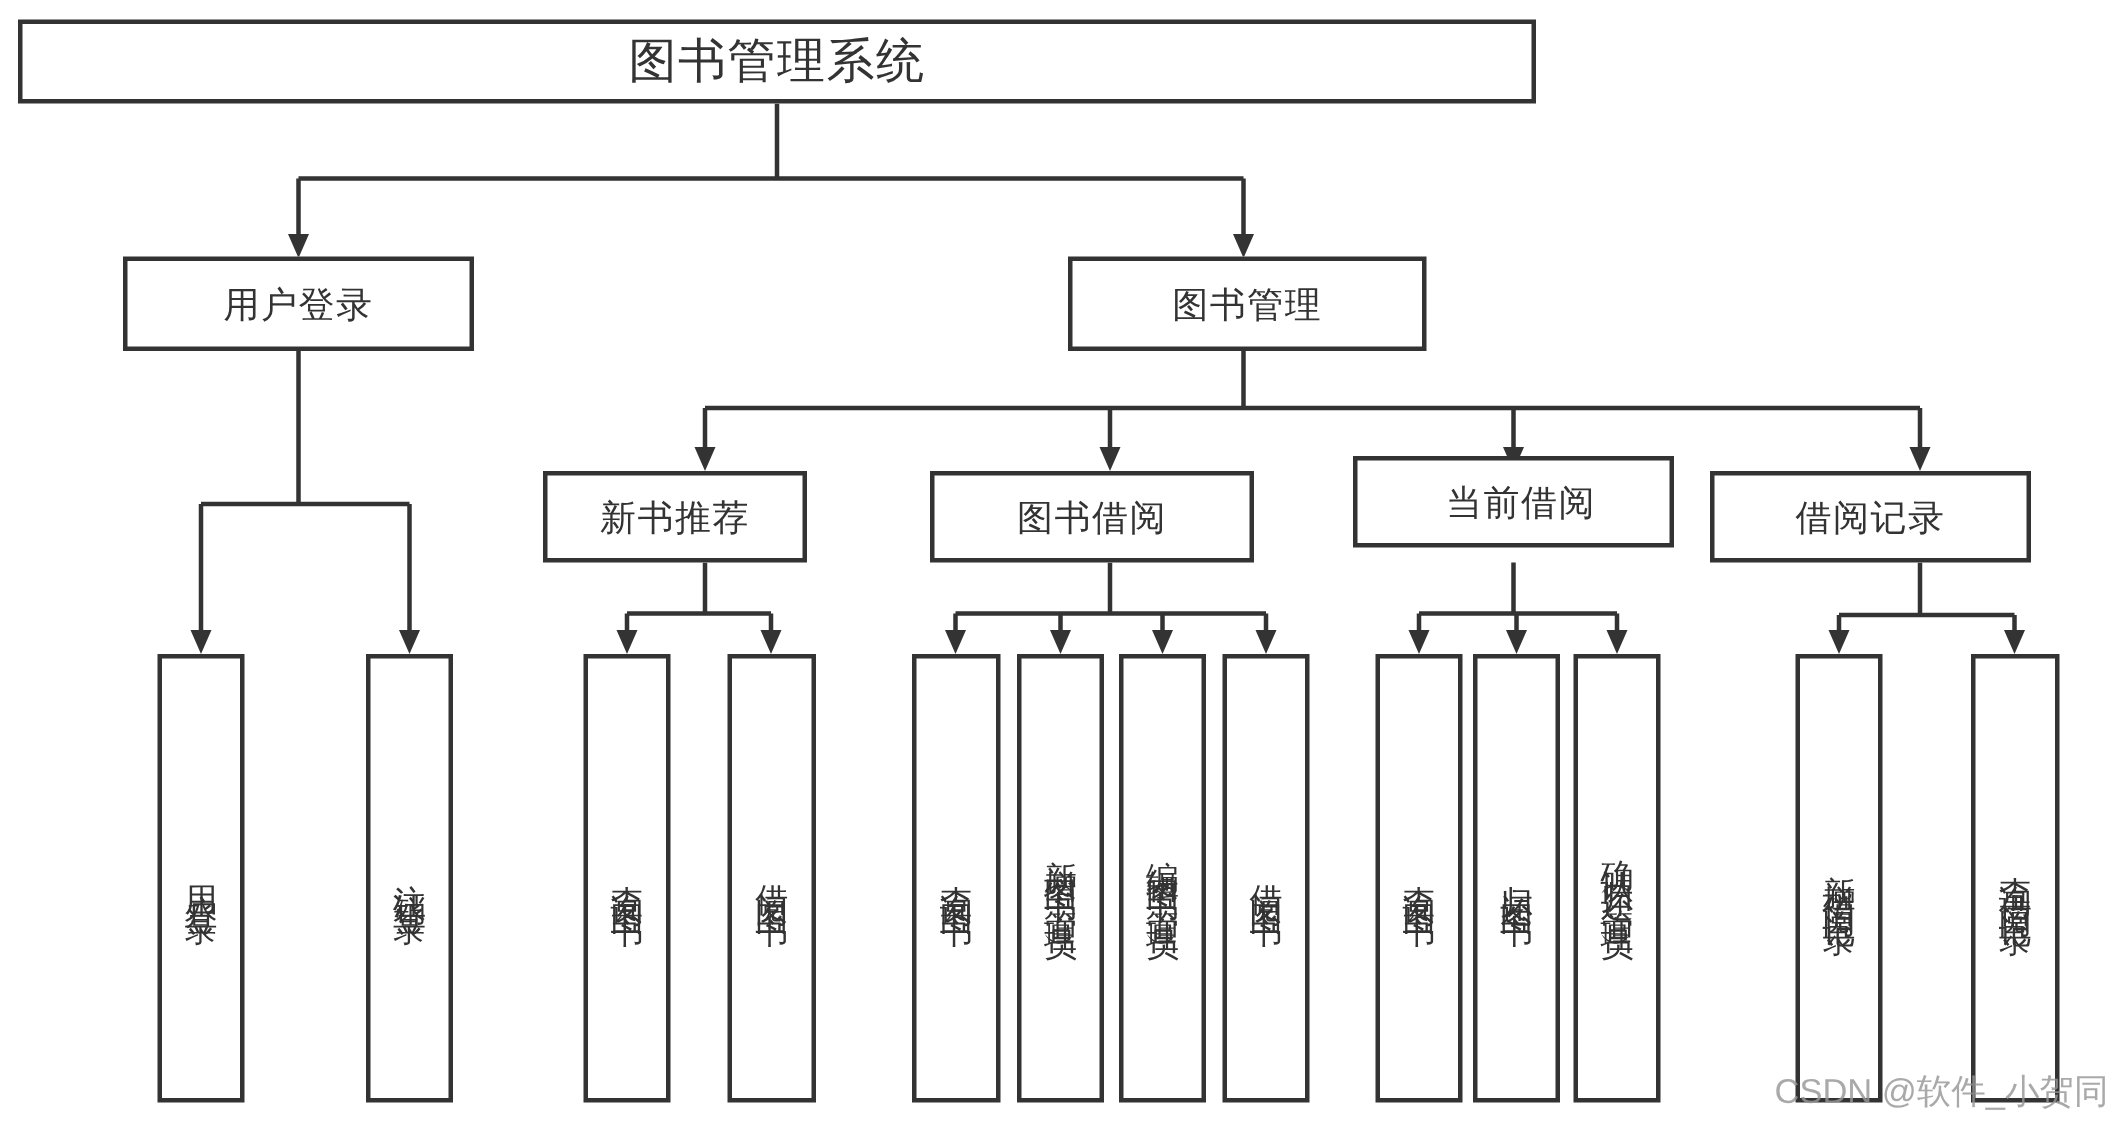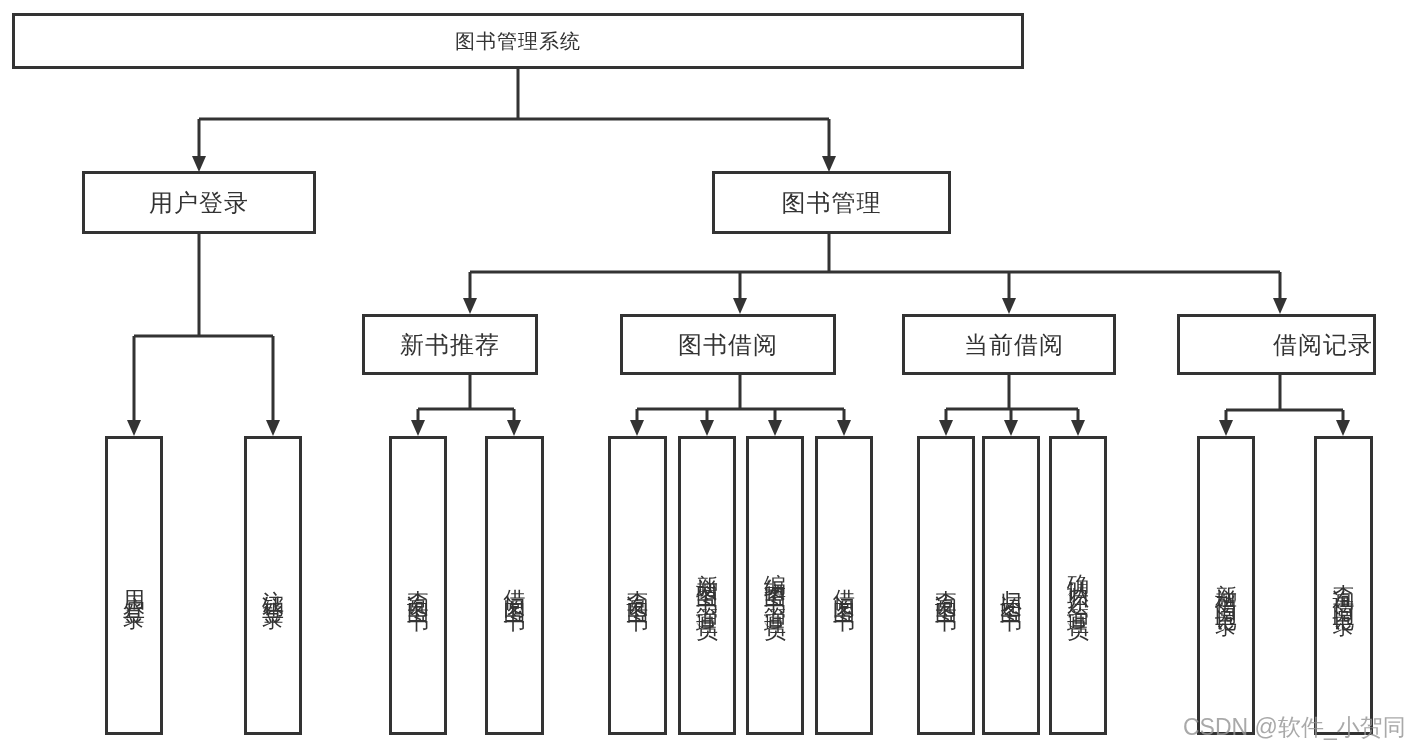--- a/index.html
+++ b/index.html
@@ -34,39 +34,39 @@
     color: #333333;
     z-index: 2;
   }
   .hlabel {
     font-size: 24px;
     letter-spacing: 1px;
     color: #333333;
     white-space: nowrap;
   }
   .root-label {
-    font-size: 20px;
+    font-size: 32px;
     letter-spacing: 1px;
   }
   .vlabel {
     writing-mode: vertical-rl;
     text-orientation: mixed;
     font-size: 22px;
     line-height: 1;
     letter-spacing: 0.3em;
     color: #333333;
   }
   
   .n-root   { left: 12px;  top: 13px;  width: 1012px; height: 56px; }
   .n-userlogin { left: 82px;  top: 171px; width: 234px; height: 63px; }
   .n-bookmgmt  { left: 712px; top: 171px; width: 239px; height: 63px; }
   .n-newbook   { left: 362px; top: 314px; width: 176px; height: 61px; }
   .n-bookborrow{ left: 620px; top: 314px; width: 216px; height: 61px; }
-  .n-curborrow { left: 902px; top: 314px; width: 214px; height: 61px; padding-left: 10px; }
-  .n-borrowrec { left: 1177px;top: 314px; width: 199px; height: 61px; justify-content: flex-end; }
+  .n-curborrow { left: 902px; top: 304px; width: 214px; height: 61px; padding-left: 10px; }
+  .n-borrowrec { left: 1140px;top: 314px; width: 214px; height: 61px; }
   .leaf { top: 436px; height: 299px; }
   .l-1a { left: 105px;  width: 58px; }
   .l-1b { left: 244px;  width: 58px; }
   .l-2a { left: 389px;  width: 58px; }
   .l-2b { left: 485px;  width: 59px; }
   .l-3a { left: 608px;  width: 59px; }
   .l-3b { left: 678px;  width: 58px; }
   .l-3c { left: 746px;  width: 58px; }
   .l-3d { left: 815px;  width: 58px; }
   .l-4a { left: 917px;  width: 58px; }

